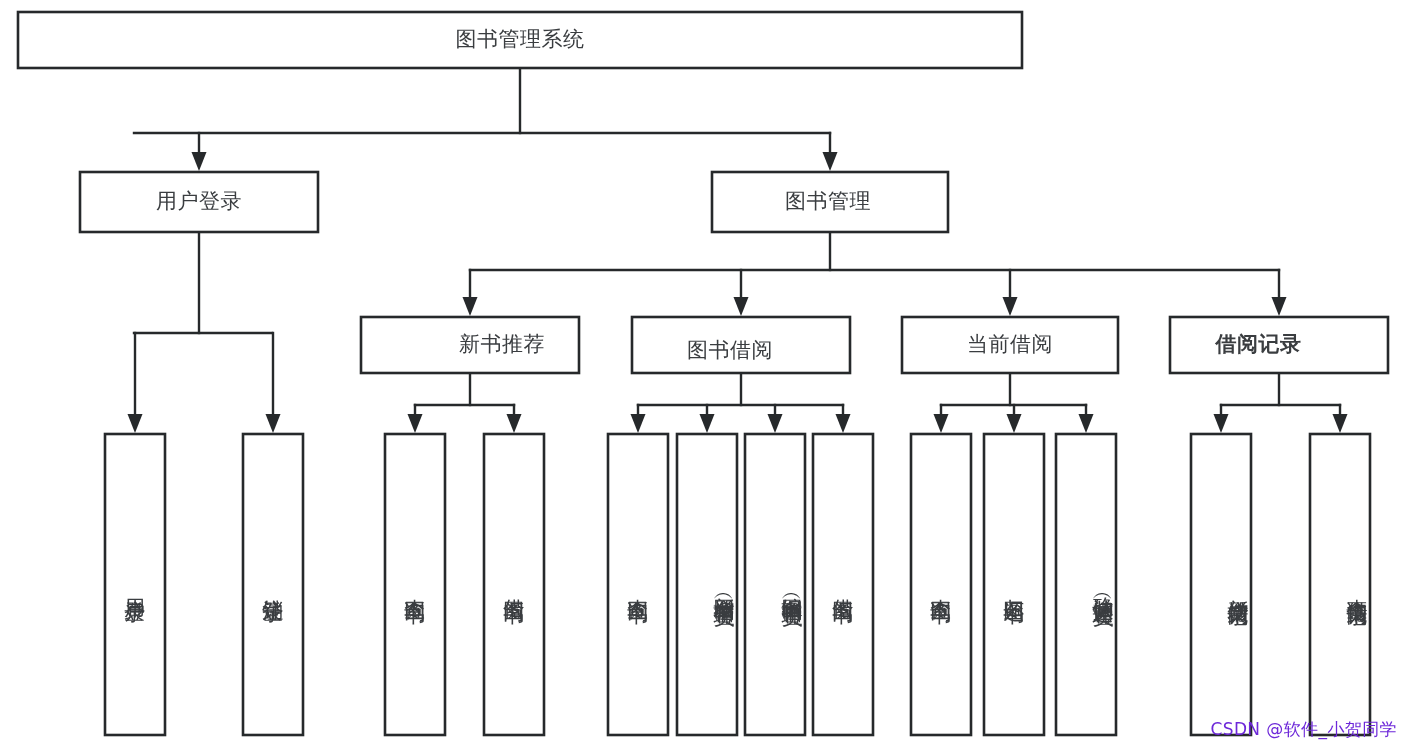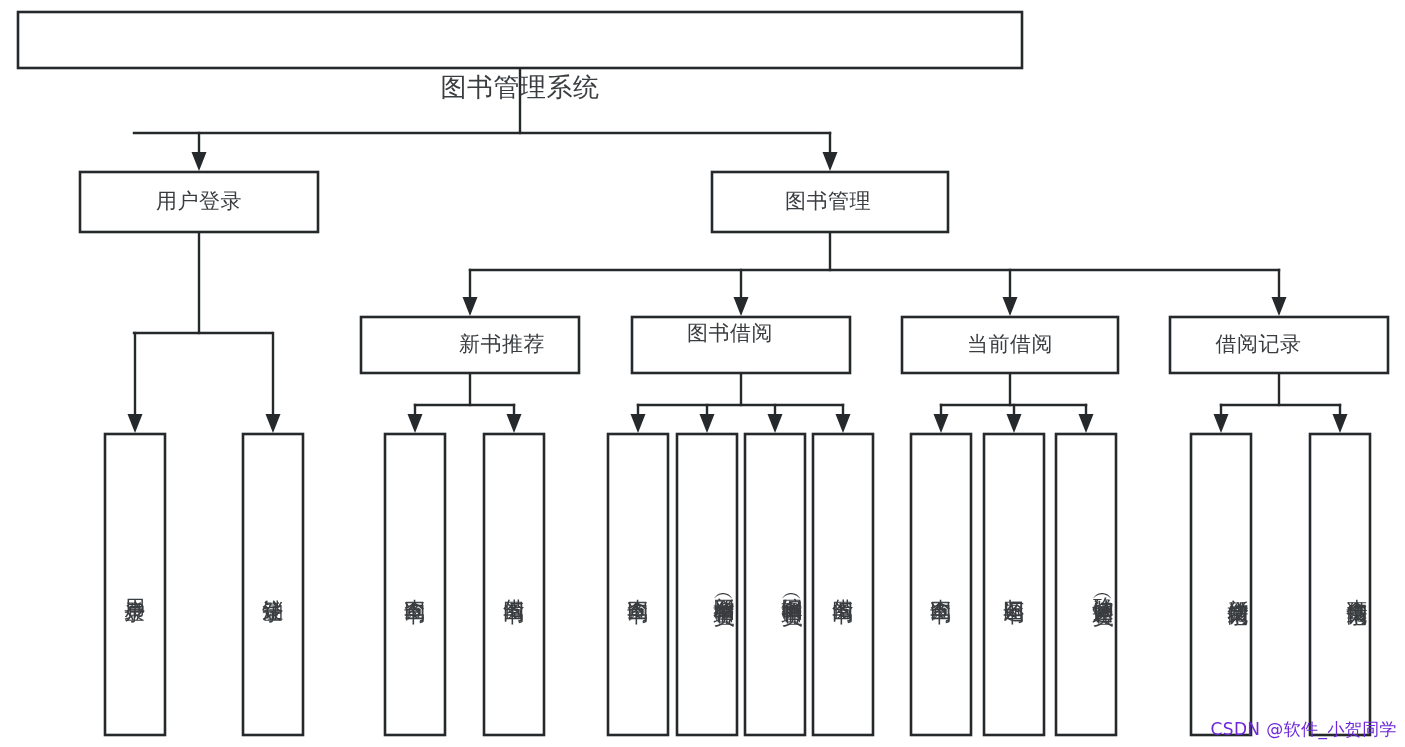--- a/index.html
+++ b/index.html
@@ -53,23 +53,22 @@
     pointer-events: none;
     text-rendering: geometricPrecision;
   }
   .label-h {
     font-size: 21px;
     letter-spacing: 0.5px;
     line-height: 1.1;
     white-space: nowrap;
   }
   .label-root {
-    font-size: 26px;
+    font-size: 21px;
     letter-spacing: 0.5px;
-    margin-top: 48px;
   }
   .label-v {
     writing-mode: vertical-rl;
     text-orientation: upright;
     font-size: 21px;
     line-height: 1.22;
     letter-spacing: 1.5px;
     align-items: flex-start;
     justify-content: center;
     padding-top: 4px;
@@ -174,23 +173,23 @@
         <rect x="1191" y="434" width="60" height="301" class="node-rect"></rect>
         <rect x="1310" y="434" width="60" height="301" class="node-rect"></rect>
       </g>
   </svg>
 
   <div id="labels-layer">
       <div class="node-label label-h label-root" style="left: 18px; top: 12px; width: 1004px; height: 56px;">图书管理系统</div>
       <div class="node-label label-h" style="left: 80px; top: 172px; width: 238px; height: 60px;">用户登录</div>
       <div class="node-label label-h" style="left: 712px; top: 172px; width: 232px; height: 60px;">图书管理</div>
       <div class="node-label label-h" style="left: 361px; top: 317px; width: 218px; height: 56px; margin-left: 32px;">新书推荐</div>
-      <div class="node-label label-h" style="left: 632px; top: 306px; width: 196px; height: 56px;">图书借阅</div>
+      <div class="node-label label-h" style="left: 632px; top: 323px; width: 196px; height: 56px;">图书借阅</div>
       <div class="node-label label-h" style="left: 902px; top: 317px; width: 216px; height: 56px;">当前借阅</div>
-      <div class="node-label label-h" style="left: 1170px; top: 317px; width: 177px; height: 56px;">借阅记录</div>
+      <div class="node-label label-h" style="left: 1170px; top: 317px; width: 177px; height: 56px; font-weight: bold;">借阅记录</div>
       <div class="node-label label-v short" style="left: 105px; top: 434px; width: 60px; height: 301px;">用户登录</div>
       <div class="node-label label-v short" style="left: 243px; top: 434px; width: 60px; height: 301px;">注销登录</div>
       <div class="node-label label-v short" style="left: 385px; top: 434px; width: 60px; height: 301px;">查询图书</div>
       <div class="node-label label-v short" style="left: 484px; top: 434px; width: 60px; height: 301px;">借阅图书</div>
       <div class="node-label label-v short" style="left: 608px; top: 434px; width: 60px; height: 301px;">查询图书</div>
       <div class="node-label label-v" style="left: 677px; top: 434px; width: 60px; height: 301px;">新增图书（管理员）</div>
       <div class="node-label label-v" style="left: 745px; top: 434px; width: 60px; height: 301px;">编辑图书（管理员）</div>
       <div class="node-label label-v short" style="left: 813px; top: 434px; width: 60px; height: 301px;">借阅图书</div>
       <div class="node-label label-v short" style="left: 911px; top: 434px; width: 60px; height: 301px;">查询图书</div>
       <div class="node-label label-v short" style="left: 984px; top: 434px; width: 60px; height: 301px;">归还图书</div>

